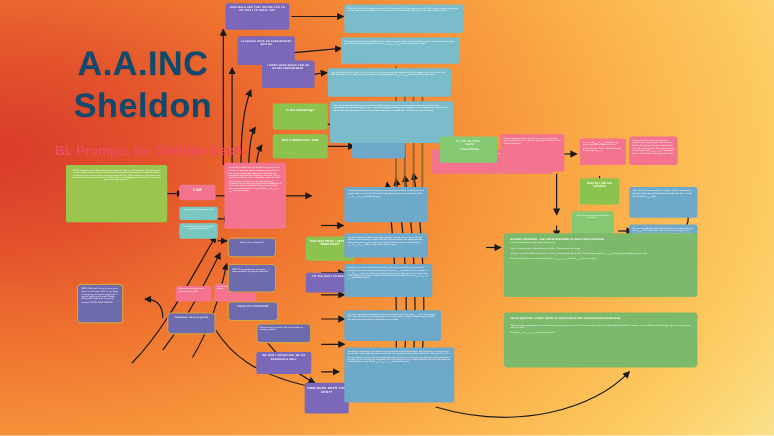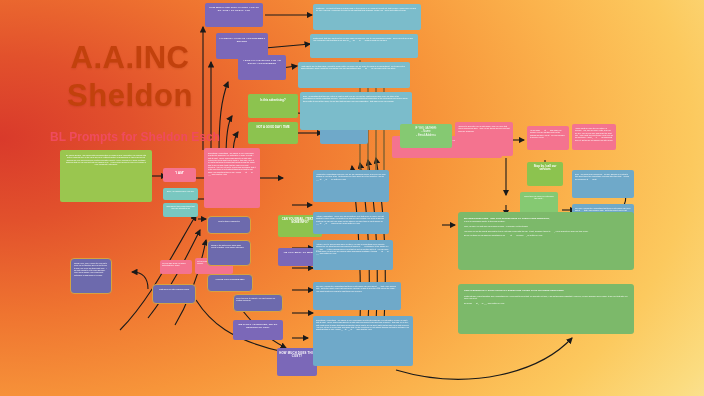--- a/index.html
+++ b/index.html
@@ -6,21 +6,21 @@
   body{
     width:704px;height:396px;overflow:hidden;
     font-family:"Liberation Sans", sans-serif;
     background:
       radial-gradient(ellipse 120% 130% at 0% 35%, #d93a2b 0%, #e2512c 16%, #ef7430 34%, #f7953a 52%, #fbb24c 68%, #fcc95e 82%, #fbdc80 94%, #fae49a 100%);
     position:relative;
   }
   #board{position:absolute;inset:0;}
   
   .title{
-    position:absolute;color:#c2410c;font-weight:bold;
+    position:absolute;color:#0c4a6e;font-weight:bold;
     text-align:center;letter-spacing:.5px;
     text-shadow:0 1px 2px rgba(120,30,10,.18);
   }
   #t1{left:40px;top:40px;width:180px;font-size:31px;}
   #t2{left:40px;top:78px;width:180px;font-size:31px;}
   #subtitle{
     position:absolute;left:40px;top:130px;width:190px;text-align:center;
     color:#ef4b5e;font-weight:bold;font-size:12px;
   }
   

